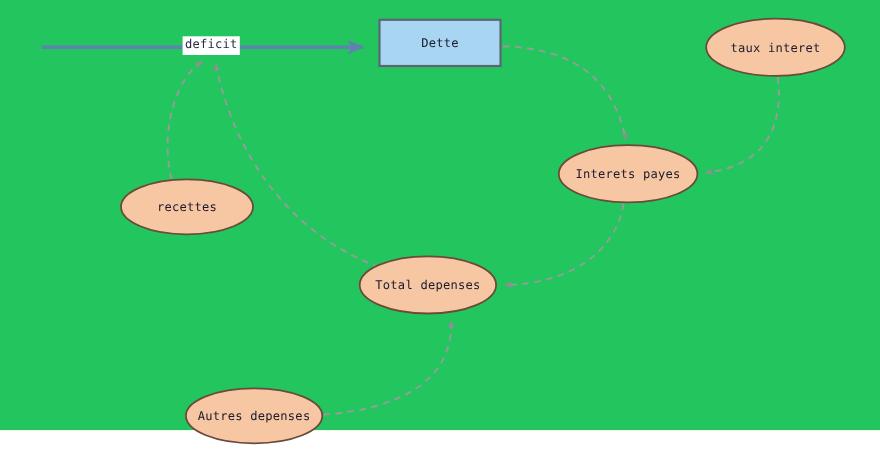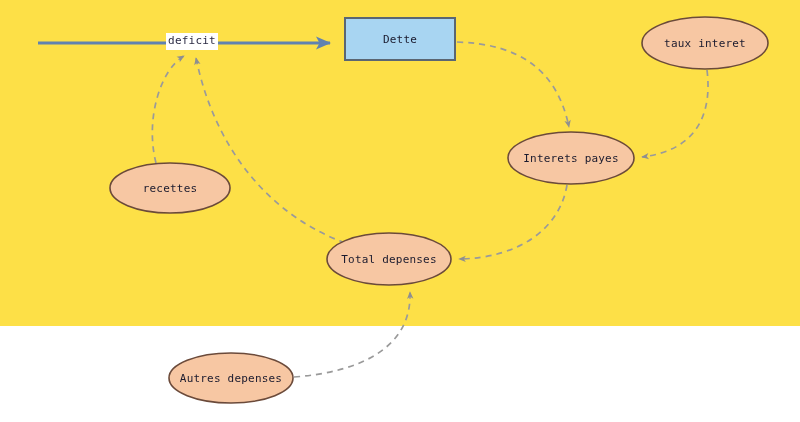--- a/index.html
+++ b/index.html
@@ -10,22 +10,22 @@
   }
   body {
     width: 800px;
     height: 422px;
     overflow: hidden;
     font-family: "DejaVu Sans Mono", "Liberation Mono", monospace;
   }
   #diagram-canvas {
     position: relative;
     width: 800px;
-    height: 326px;
-    background: #fde047;
+    height: 391px;
+    background: #22c55e;
   }
   #diagram-svg {
     position: absolute;
     top: 0;
     left: 0;
     width: 800px;
     height: 422px;
     display: block;
   }
   .node-label {

